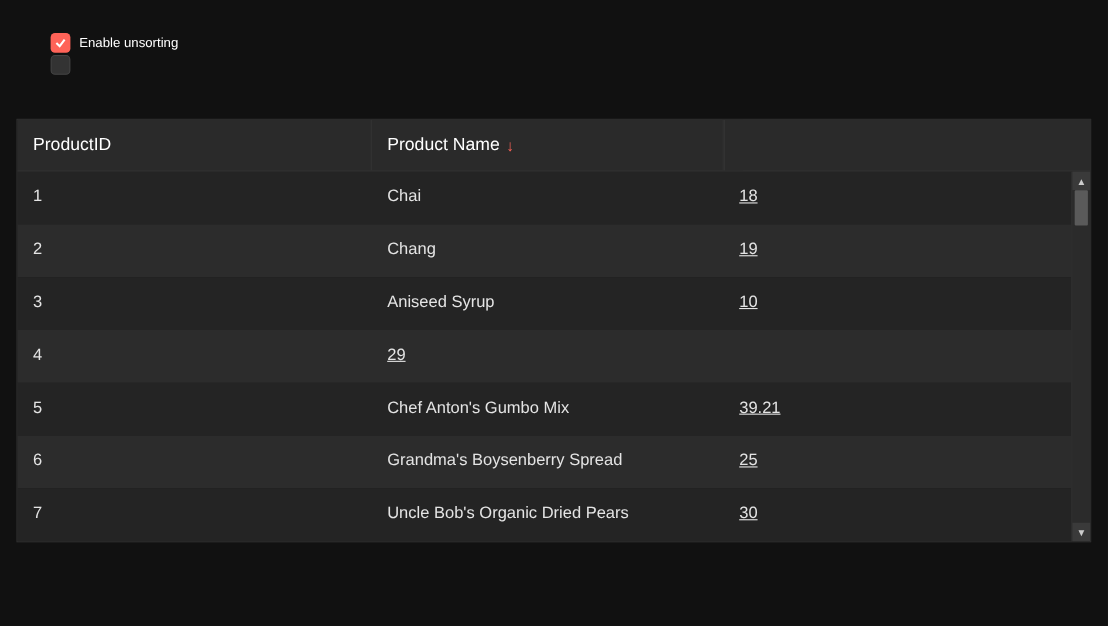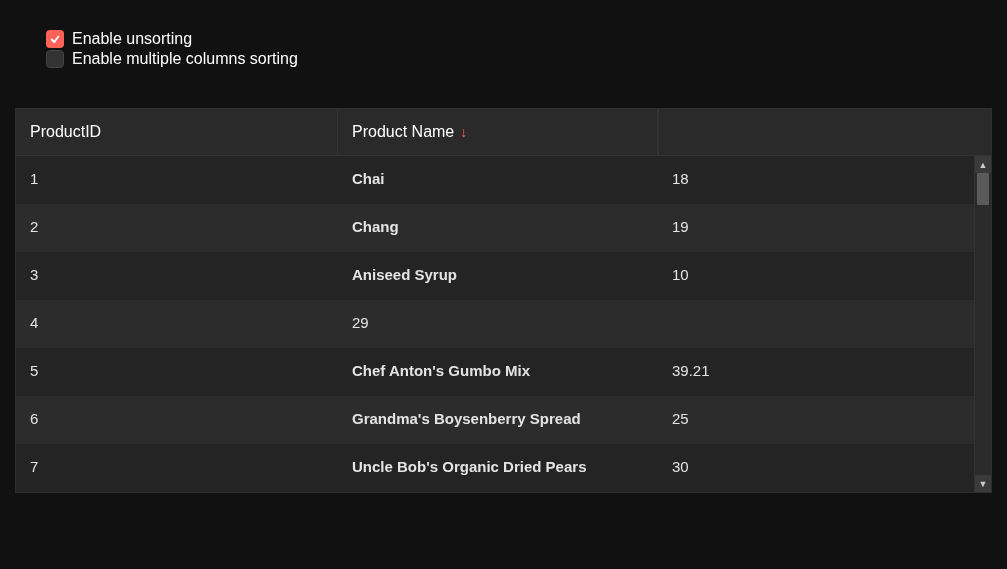--- a/index.html
+++ b/index.html
@@ -44,21 +44,21 @@
   }
   .checkbox svg {
     width: 12px;
     height: 12px;
     stroke: #fff;
     stroke-width: 2.5;
     fill: none;
   }
   .option-label {
     color: #fff;
-    font-size: 16px;
+    font-size: 12px;
   }
 
   .grid-wrap {
     margin: 0 -25px;
   }
   .grid {
     width: calc(100% - 0px);
     border: 1px solid #2e2e2e;
     background: #1f1f1f;
   }
@@ -104,22 +104,22 @@
   }
   .row:nth-child(odd)  { background: #242424; }
   .row:nth-child(even) { background: #2c2c2c; }
   .row .cell {
     padding: 14px 14px;
     color: #e4e4e4;
     font-size: 15px;
     border-right: 1px solid rgba(0,0,0,0);
   }
   .cell.c1 { width: 322px; }
-  .cell.c2 { width: 320px; font-weight: bold; }
-  .cell.c3 { flex: 1; }
+  .cell.c2 { width: 320px; }
+  .cell.c3 { flex: 1; text-decoration: underline; }
 
   .scrollbar {
     width: 17px;
     background: #2b2b2b;
     position: relative;
     display: flex;
     flex-direction: column;
     border-left: 1px solid #333;
   }
   .sb-btn {
@@ -156,21 +156,20 @@
     <div class="option-row">
       <span class="checkbox checked">
         <svg viewBox="0 0 16 16">
             <polyline points="3,8 7,12 13,4"></polyline>
           </svg>
       </span>
       <span class="option-label">Enable unsorting</span>
     </div>
     <div class="option-row">
       <span class="checkbox unchecked"></span>
-      <span class="option-label">Enable multiple columns sorting</span>
     </div>
   </div>
 
   <div class="grid-wrap">
     <div class="grid">
       <div class="grid-header">
         <div class="col c1">
           <span>ProductID</span>
         </div>
         <div class="col c2">

